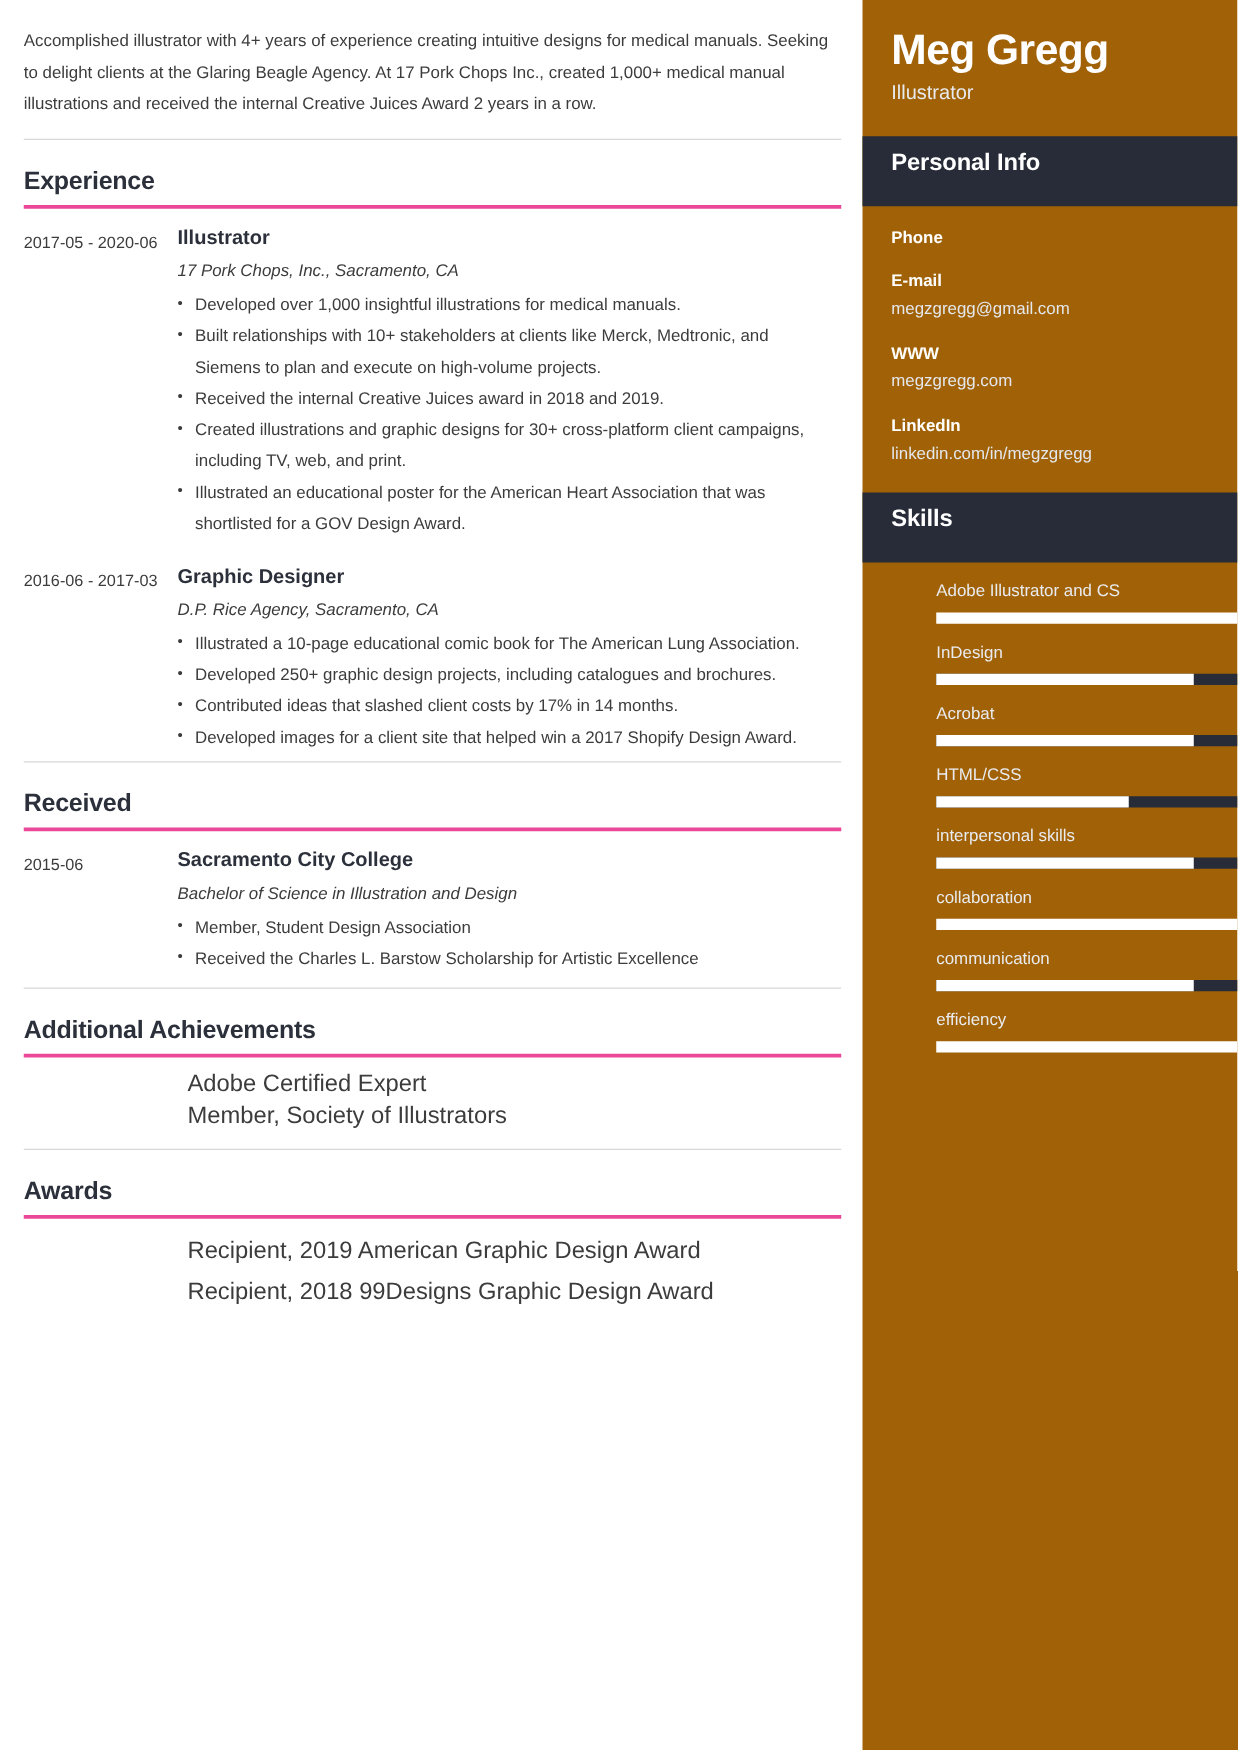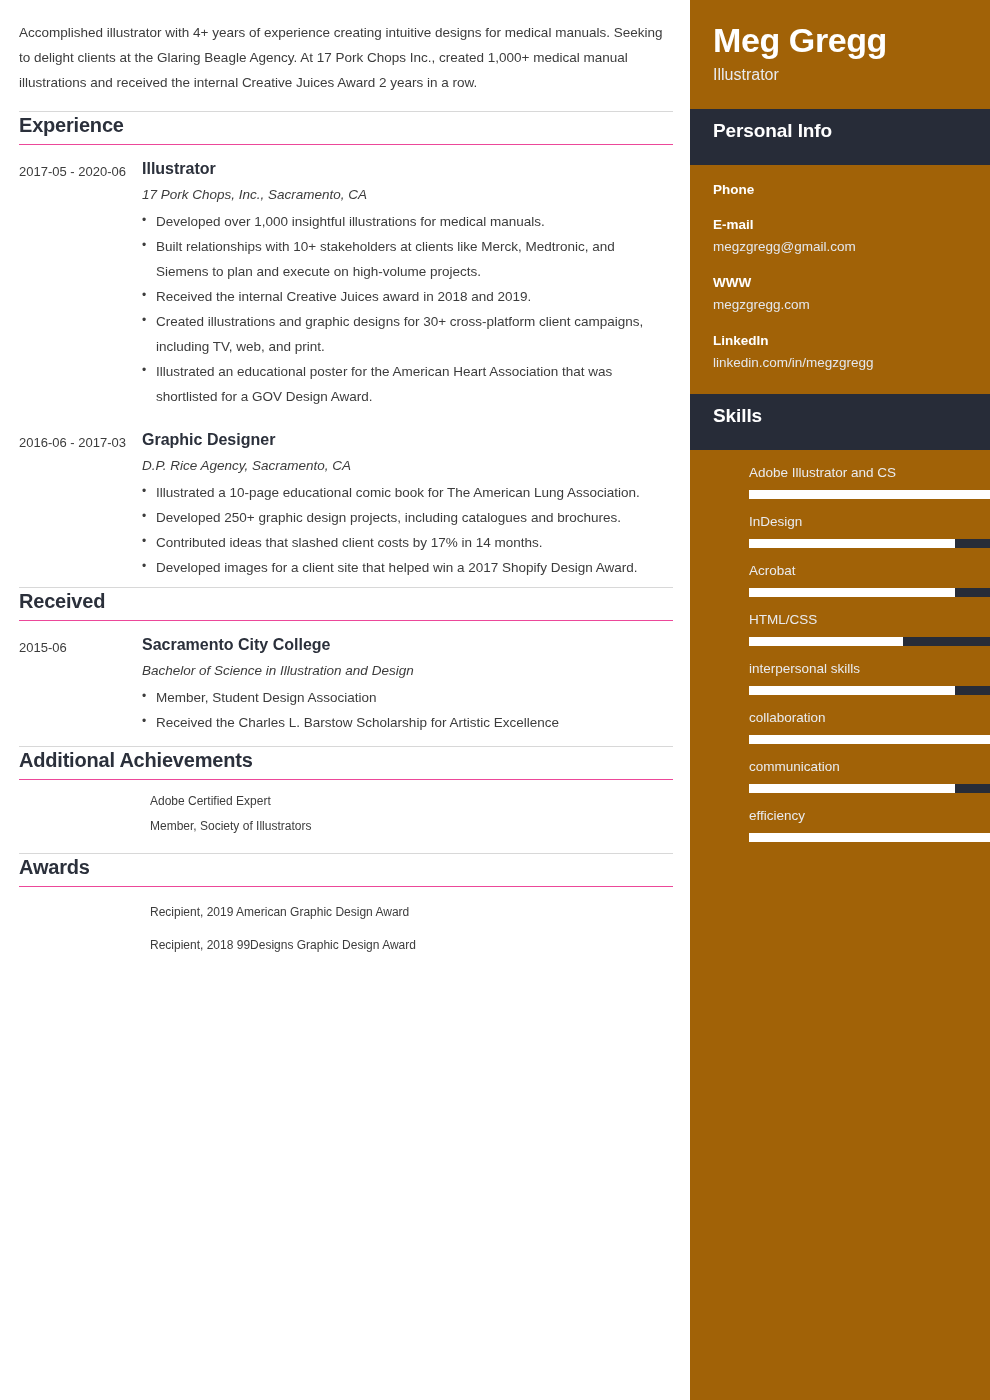--- a/index.html
+++ b/index.html
@@ -35,22 +35,22 @@
     color: #3c3c3c;
     letter-spacing: 0.0px;
     padding-right: 2px;
     margin-bottom: 16px;
   }
 
   .section { margin-bottom: 0; }
 
   .section-head {
     border-top: 1px solid #d8d8d8;
-    border-bottom: 1px solid #ec4899;
-    padding: 1px 0 7px 0;
+    border-bottom: 3px solid #ec4899;
+    padding: 21px 0 7px 0;
     margin-bottom: 0;
     width: 654px;
   }
   .section-head h2 {
     font-size: 20px;
     font-weight: bold;
     color: #2b303b;
     letter-spacing: -0.2px;
     line-height: 24px;
   }
@@ -101,21 +101,21 @@
     top: -1px;
     font-size: 12px;
     color: #3c3c3c;
   }
 
   .plain-list {
     padding-top: 9px;
     padding-left: 131px;
   }
   .plain-list .plain-item {
-    font-size: 12px;
+    font-size: 19px;
     line-height: 25px;
     color: #3c3c3c;
   }
   .plain-list.spaced .plain-item { line-height: 33px; }
 
   .exp-block { padding-bottom: 7px; }
   .edu-block { padding-bottom: 11px; }
   .ach-block { padding-bottom: 14px; }
 
   

